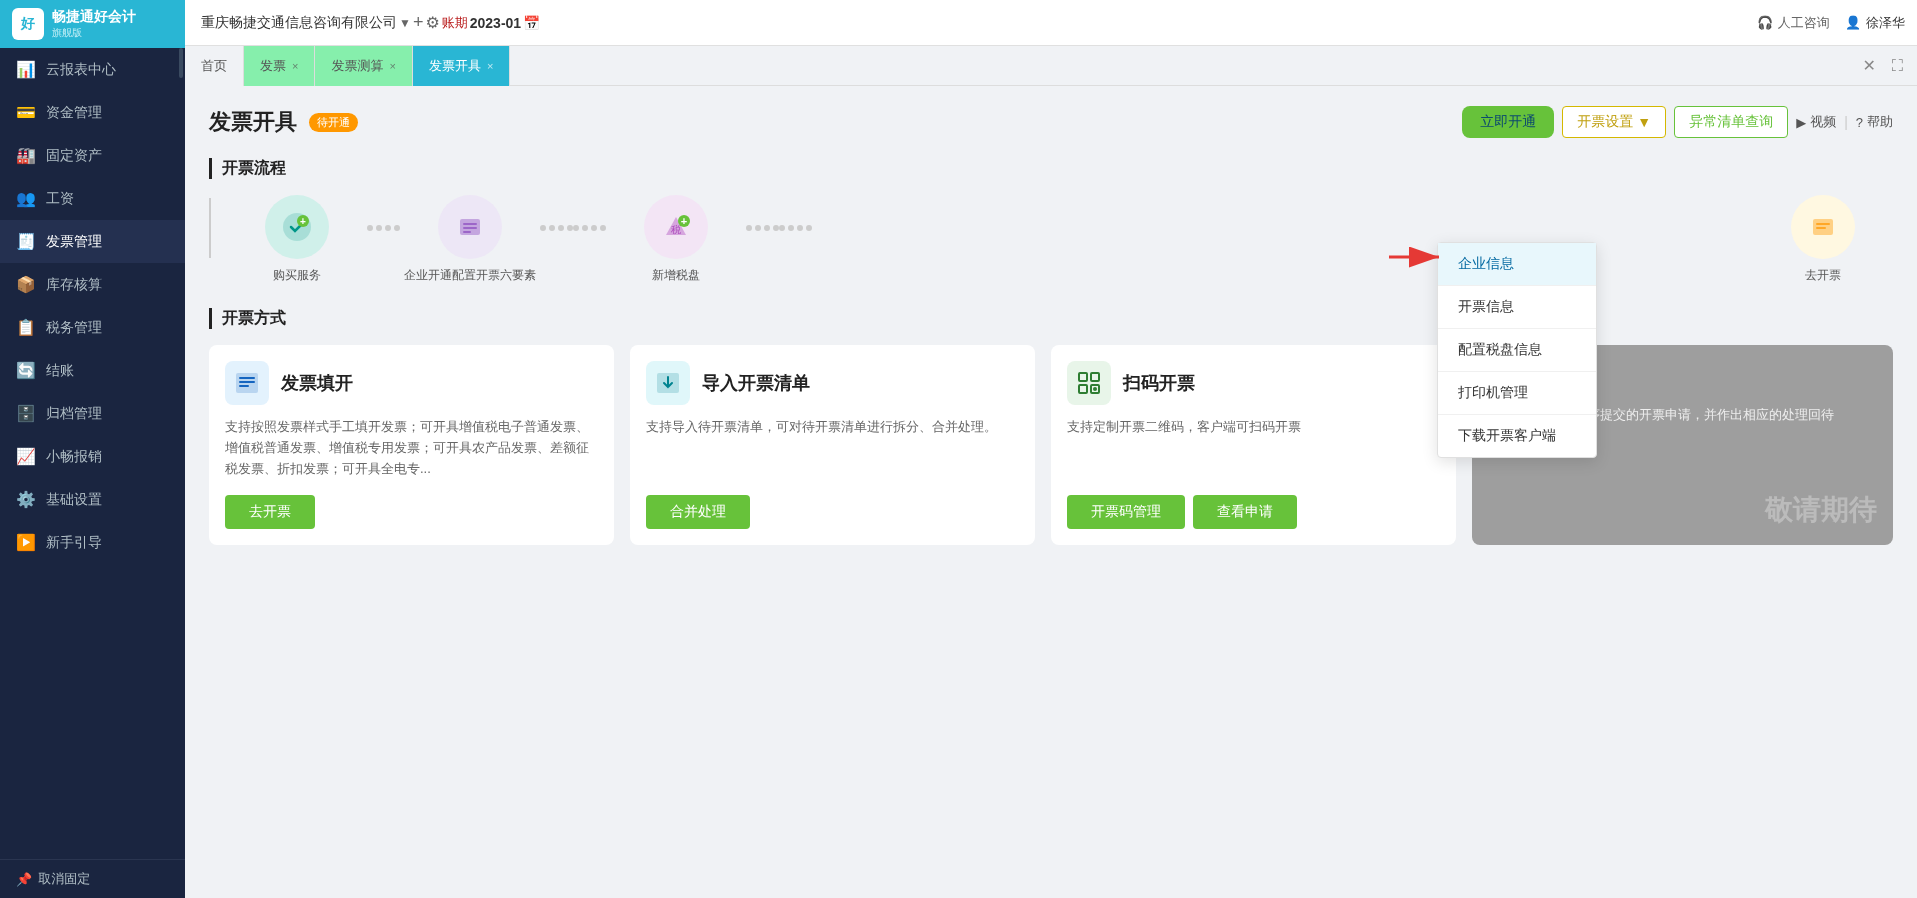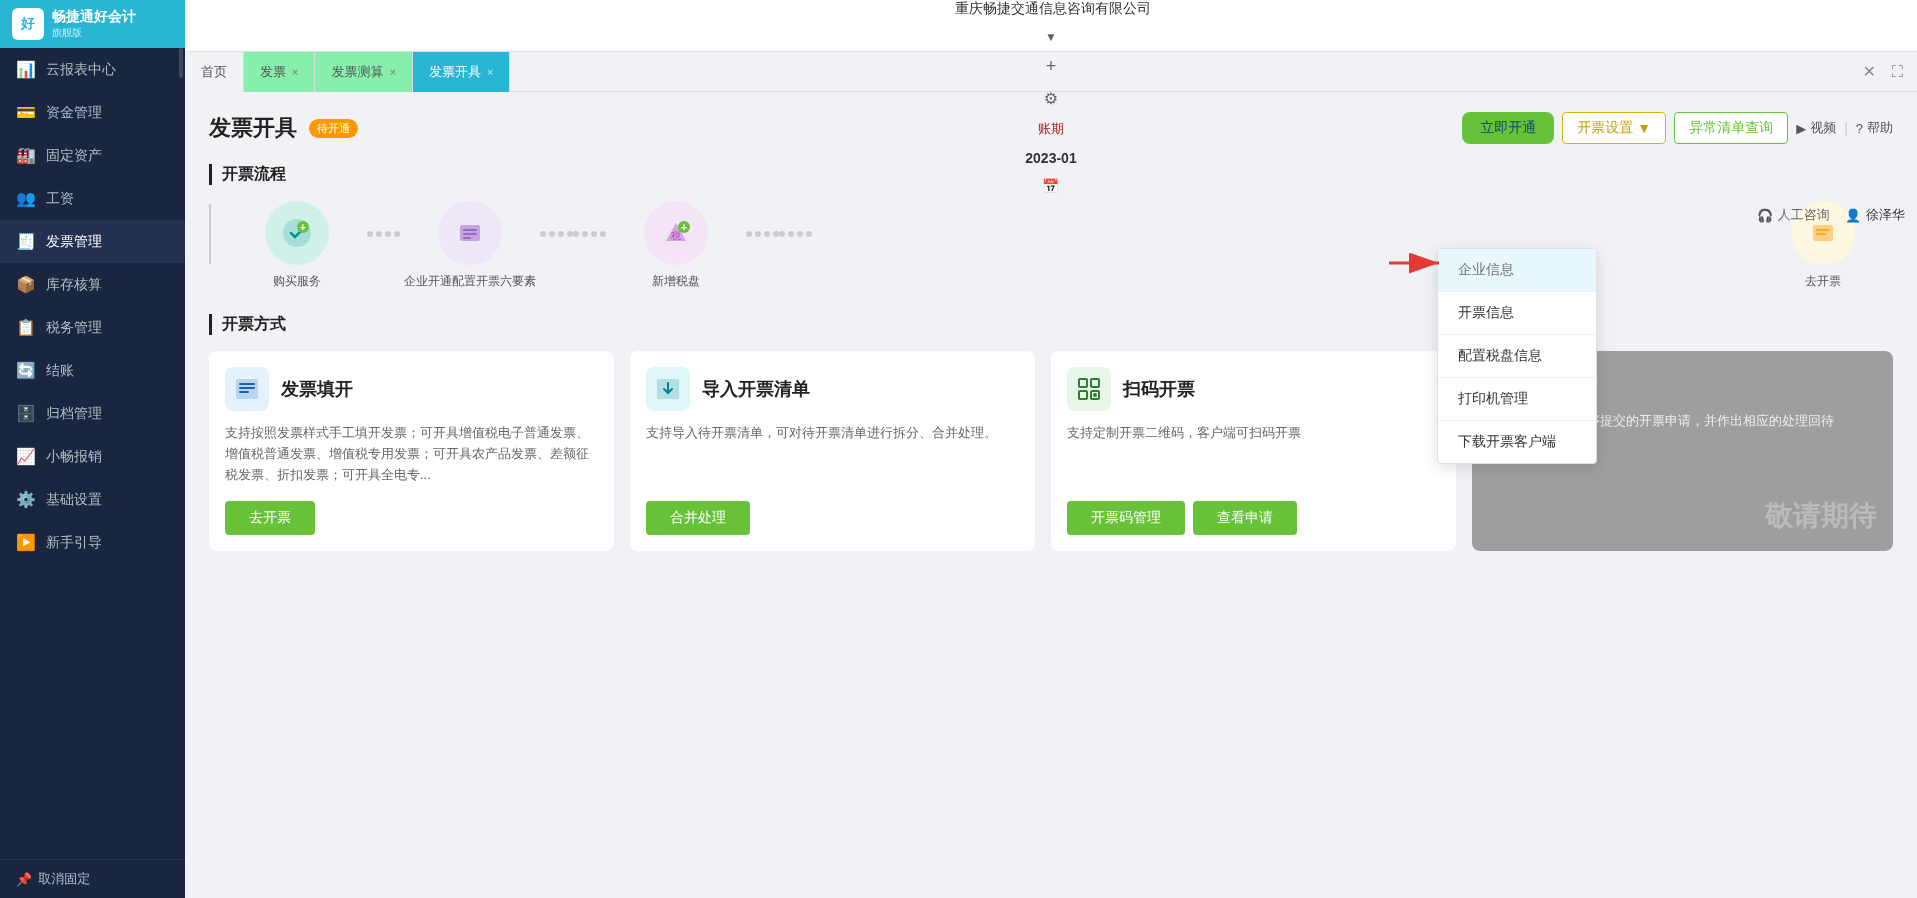--- a/index.html
+++ b/index.html
@@ -1,29 +1,28 @@
 <!DOCTYPE html>
 <html><head>
   <meta charset="utf-8">
   <style>
     * { box-sizing: border-box; margin: 0; padding: 0; }
     body { font-family: 'Microsoft YaHei', SimHei, sans-serif; font-size: 14px; background: #f0f2f5; overflow: hidden; width: 1917px; height: 898px; display: flex; flex-direction: column; }
 
     
     .top-header {
-      height: 52px;
+      height: 46px;
       background: #fff;
       border-bottom: 1px solid #e0e0e0;
       display: flex;
       align-items: center;
       padding: 0 12px;
-      gap: 12px;
+      gap: 2px;
       position: relative;
       z-index: 10;
-      flex-direction: column;
     }
     .company-name {
       font-size: 14px;
       color: #333;
       margin-left: 4px;
     }
     .header-arrow { color: #666; font-size: 12px; cursor: pointer; }
     .header-plus { color: #666; font-size: 18px; cursor: pointer; }
     .header-gear { color: #666; font-size: 16px; cursor: pointer; }
     .header-period { color: #b91c1c; font-size: 13px; }
@@ -311,21 +310,21 @@
       z-index: 100;
     }
     .dropdown-item {
       padding: 12px 20px;
       font-size: 14px;
       color: #333;
       cursor: pointer;
       border-bottom: 1px solid #f0f0f0;
     }
     .dropdown-item:last-child { border-bottom: none; }
-    .dropdown-item.active-item { background: #e8f7fc; color: #737373; }
+    .dropdown-item.active-item { background: #e8f7fc; color: #0369a1; }
 
     
     .red-arrow {
       position: absolute;
       top: 162px;
       right: 475px;
       color: #e53935;
       font-size: 28px;
       z-index: 101;
       transform: rotate(0deg);

